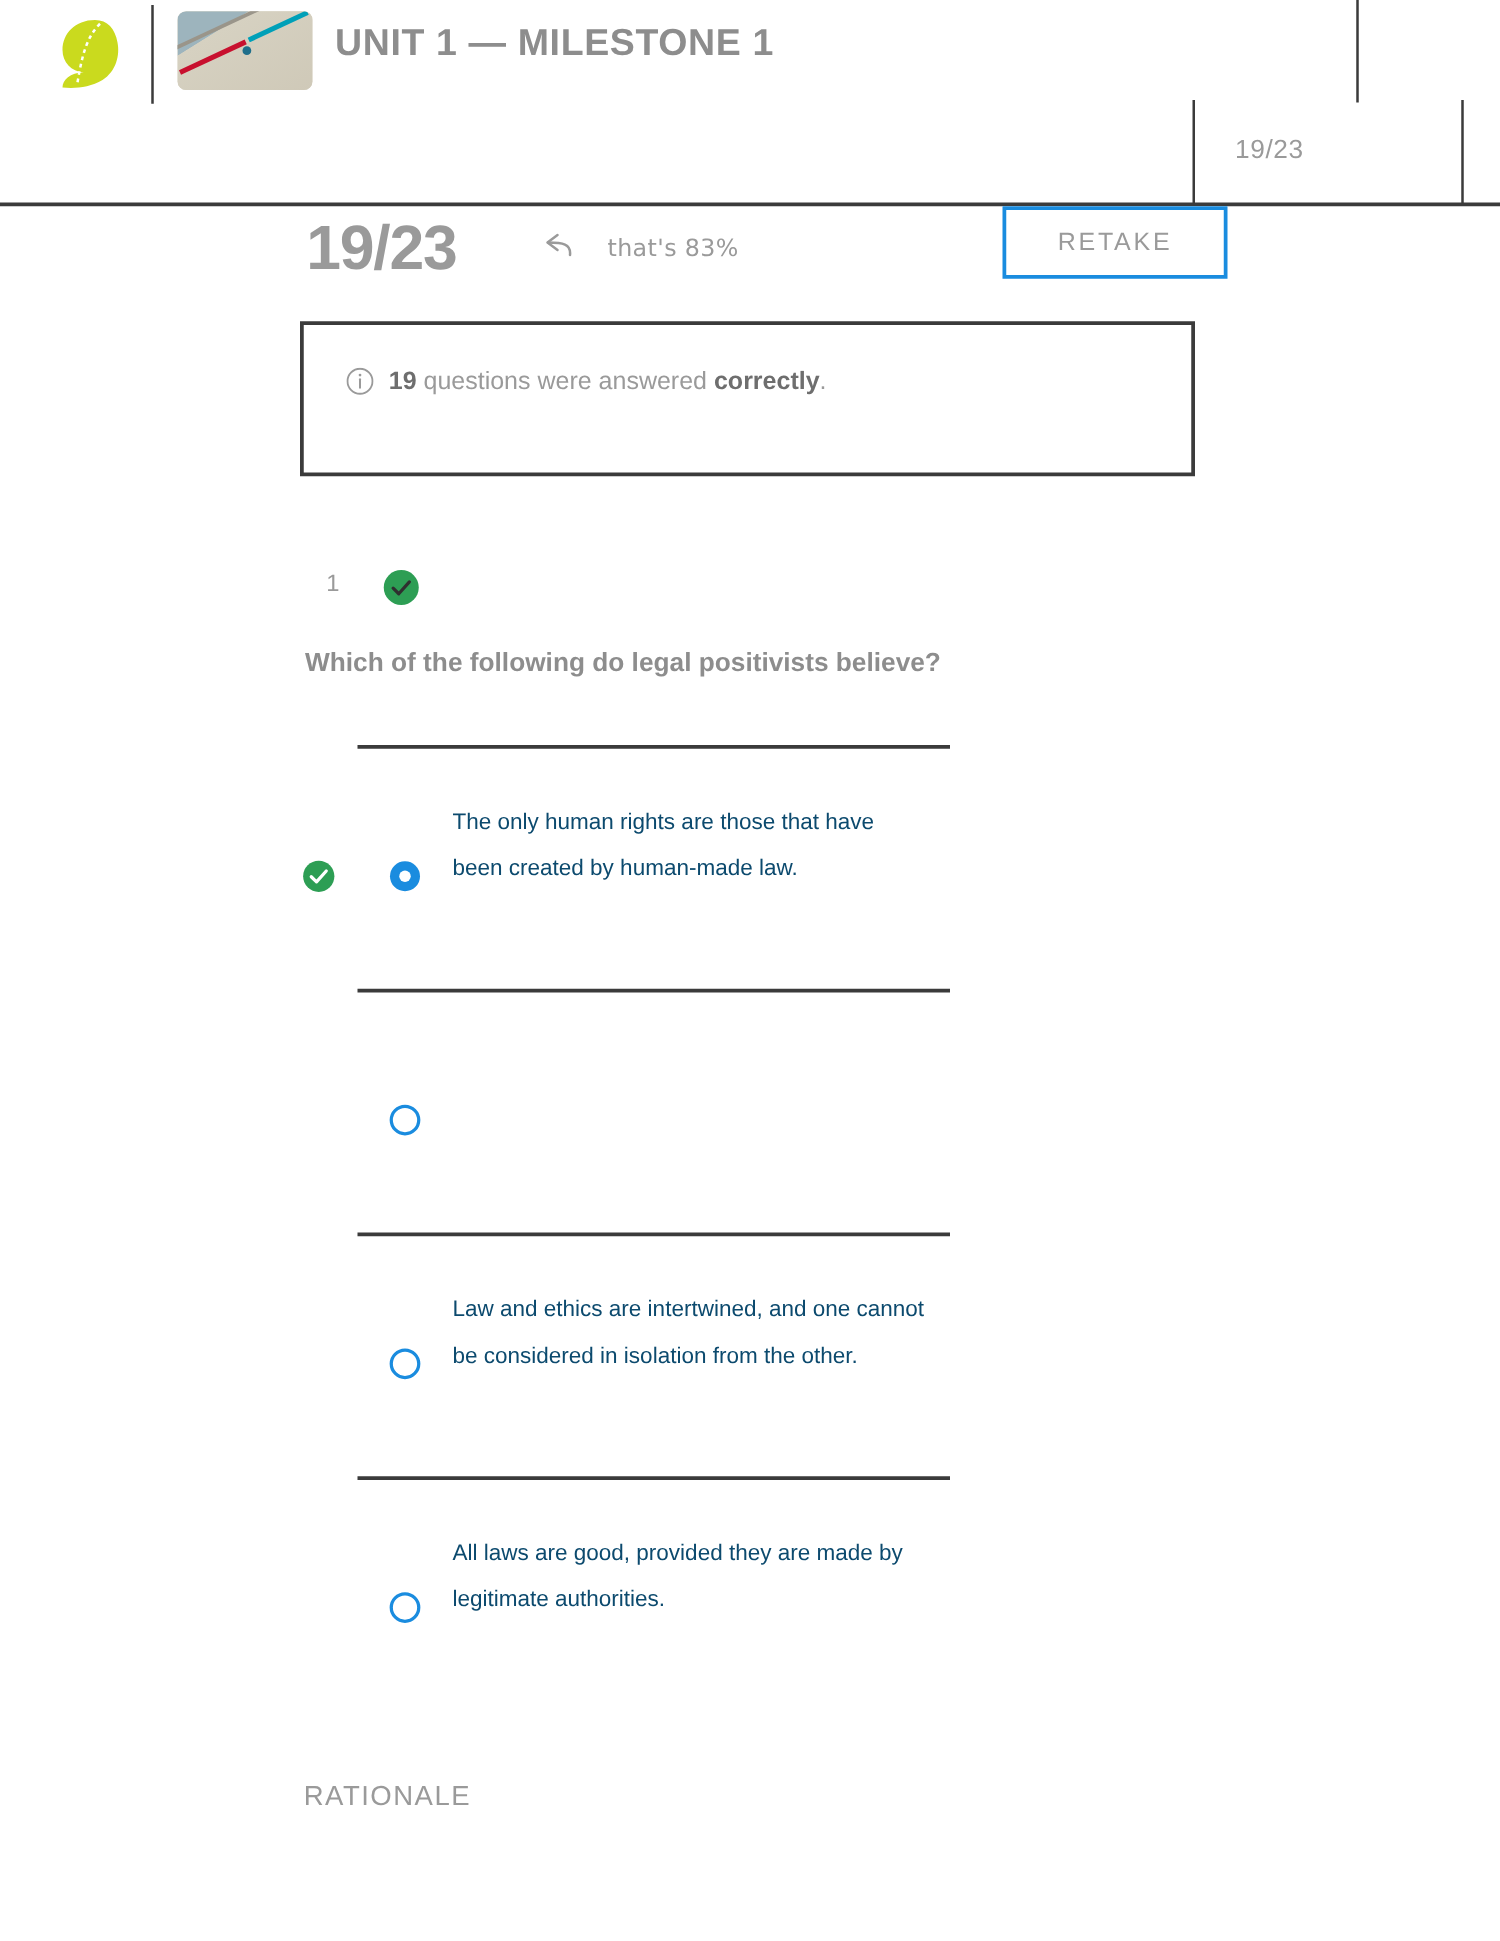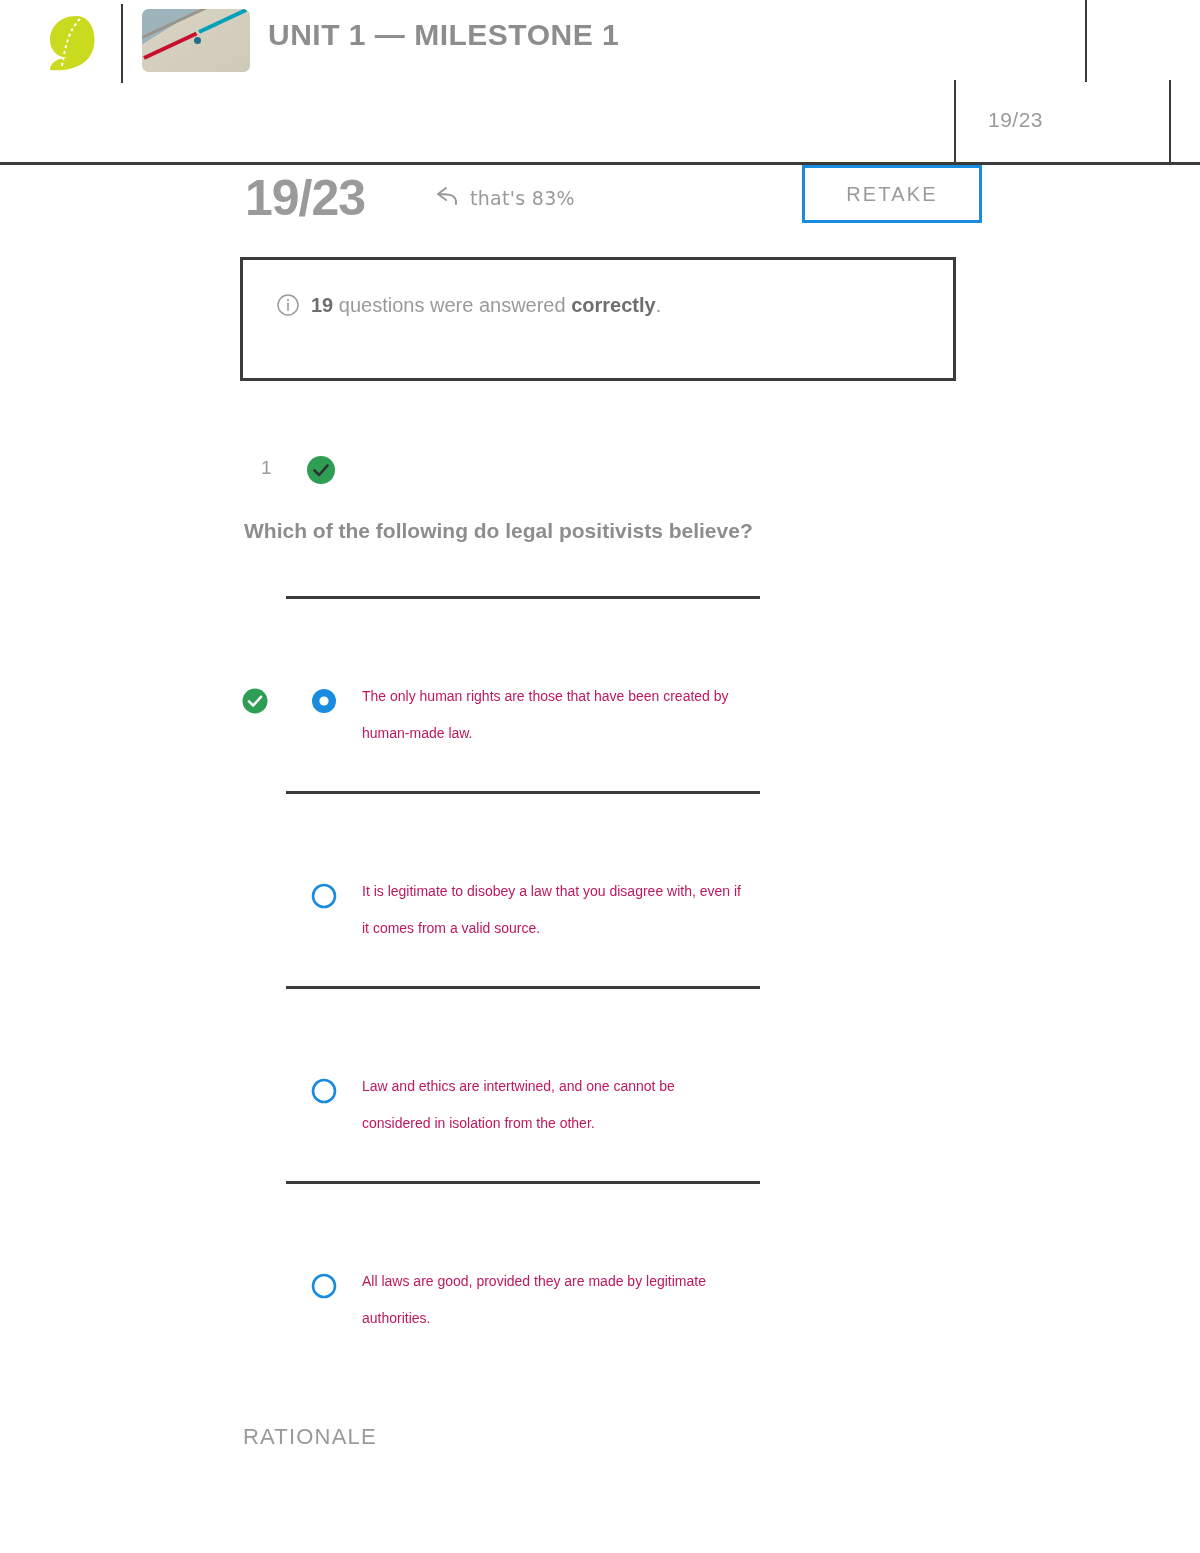--- a/index.html
+++ b/index.html
@@ -133,21 +133,21 @@
     font-size: 50px;
     font-weight: bold;
     color: #9a9a9a;
     letter-spacing: -1px;
   }
   .pct-note {
     position: absolute;
     left: 434px; top: 22px;
     display: flex;
     align-items: center;
-    gap: 8px;
+    gap: 24px;
   }
   .pct-text {
     font-size: 19px;
     color: #9a9a9a;
     font-family: "DejaVu Sans", sans-serif;
     letter-spacing: 0.3px;
   }
   .retake-btn {
     position: absolute;
     left: 802px; top: 165px;
@@ -233,24 +233,23 @@
   }
   .option .radio {
     position: absolute;
     left: 311px; top: 92px;
     width: 26px; height: 26px;
   }
   .option .opt-text {
     position: absolute;
     left: 362px; top: 43px;
     width: 380px;
-    font-size: 14px;
+    font-size: 18px;
     line-height: 37px;
-    color: #be185d;
-    margin-top: 39px;
+    color: #0c4a6e;
   }
 
   
   .rationale {
     position: absolute;
     left: 243px; top: 1424px;
     font-size: 22px;
     color: #9a9a9a;
     letter-spacing: 1.2px;
   }
@@ -349,21 +348,20 @@
     <div class="opt-text">The only human rights are those that have been created by human-made law.</div>
   </div>
 
   <div class="option">
     <div class="sep"></div>
     <span class="radio">
       <svg width="26" height="26" viewBox="0 0 26 26">
         <circle cx="13" cy="13" r="11" stroke="#1a8cdf" stroke-width="2.6" fill="none"></circle>
       </svg>
     </span>
-    <div class="opt-text">It is legitimate to disobey a law that you disagree with, even if it comes from a valid source.</div>
   </div>
 
   <div class="option">
     <div class="sep"></div>
     <span class="radio">
       <svg width="26" height="26" viewBox="0 0 26 26">
         <circle cx="13" cy="13" r="11" stroke="#1a8cdf" stroke-width="2.6" fill="none"></circle>
       </svg>
     </span>
     <div class="opt-text">Law and ethics are intertwined, and one cannot be considered in isolation from the other.</div>

